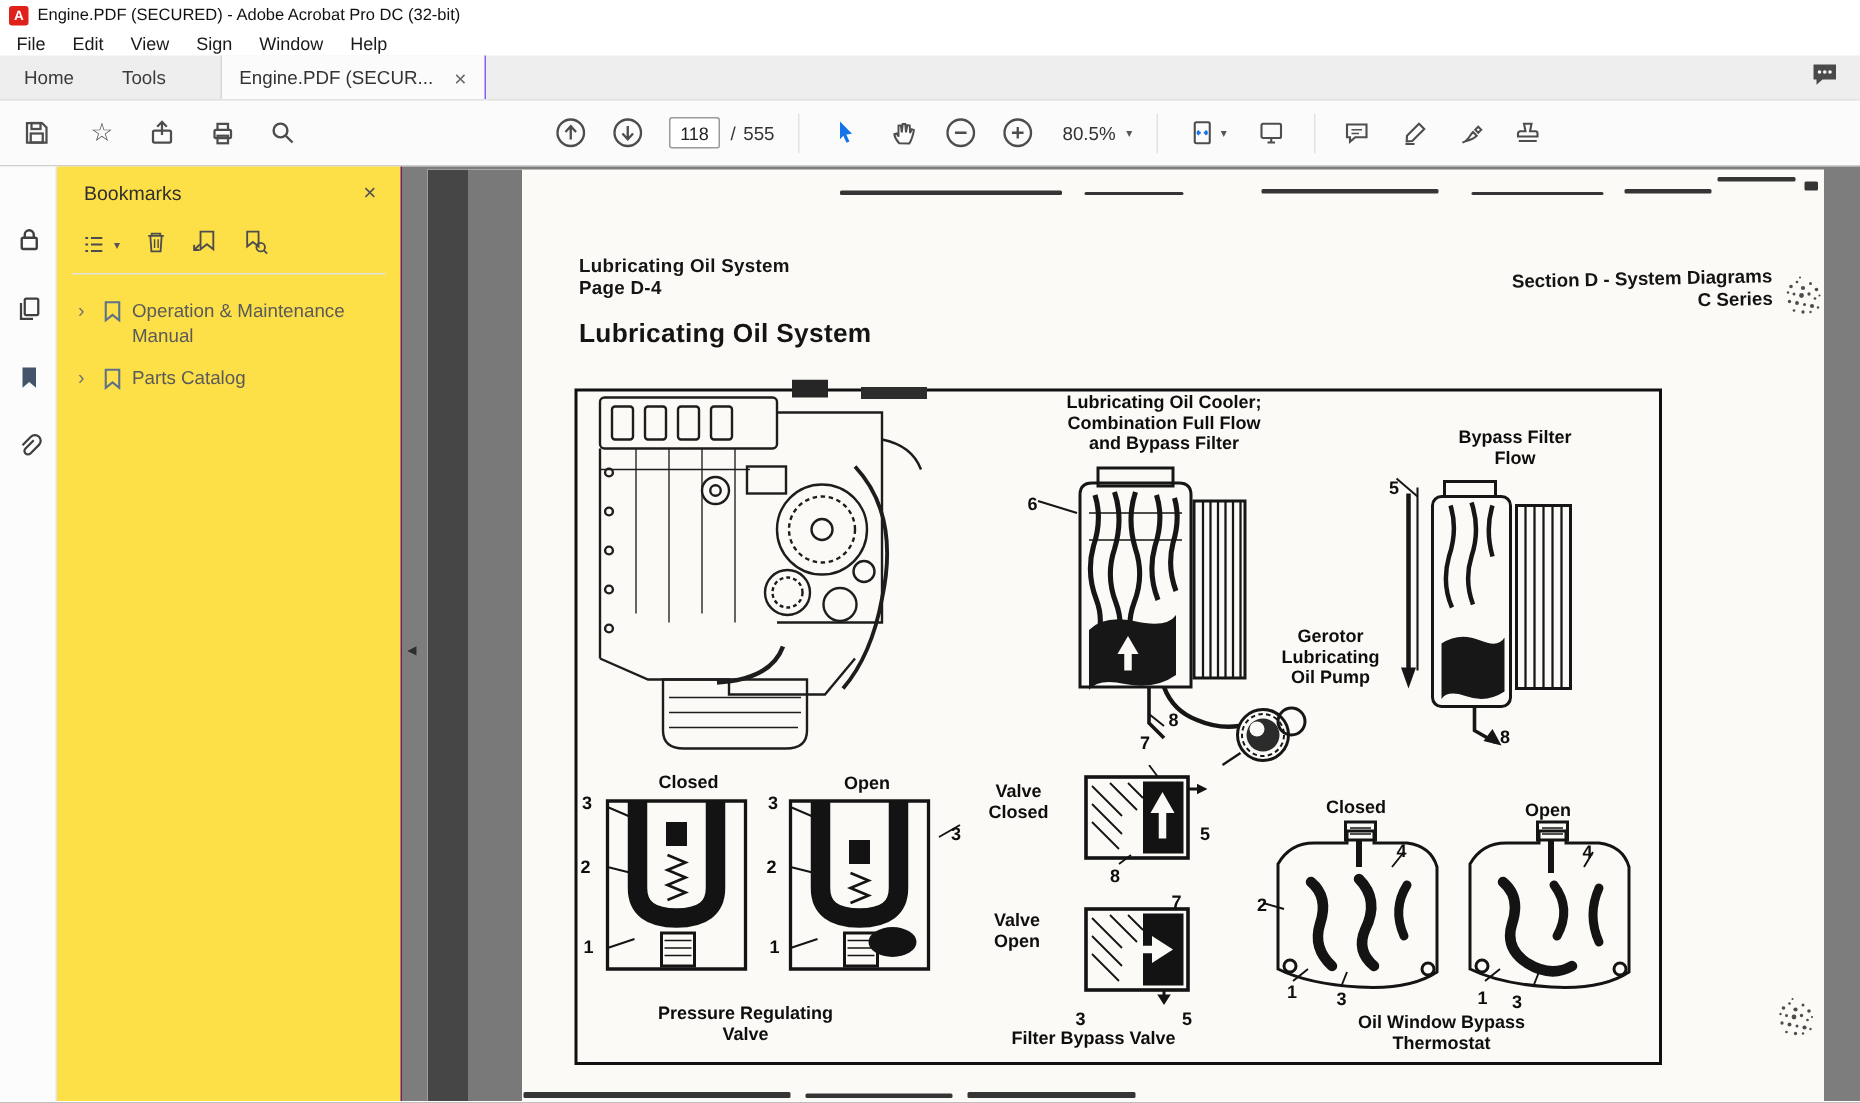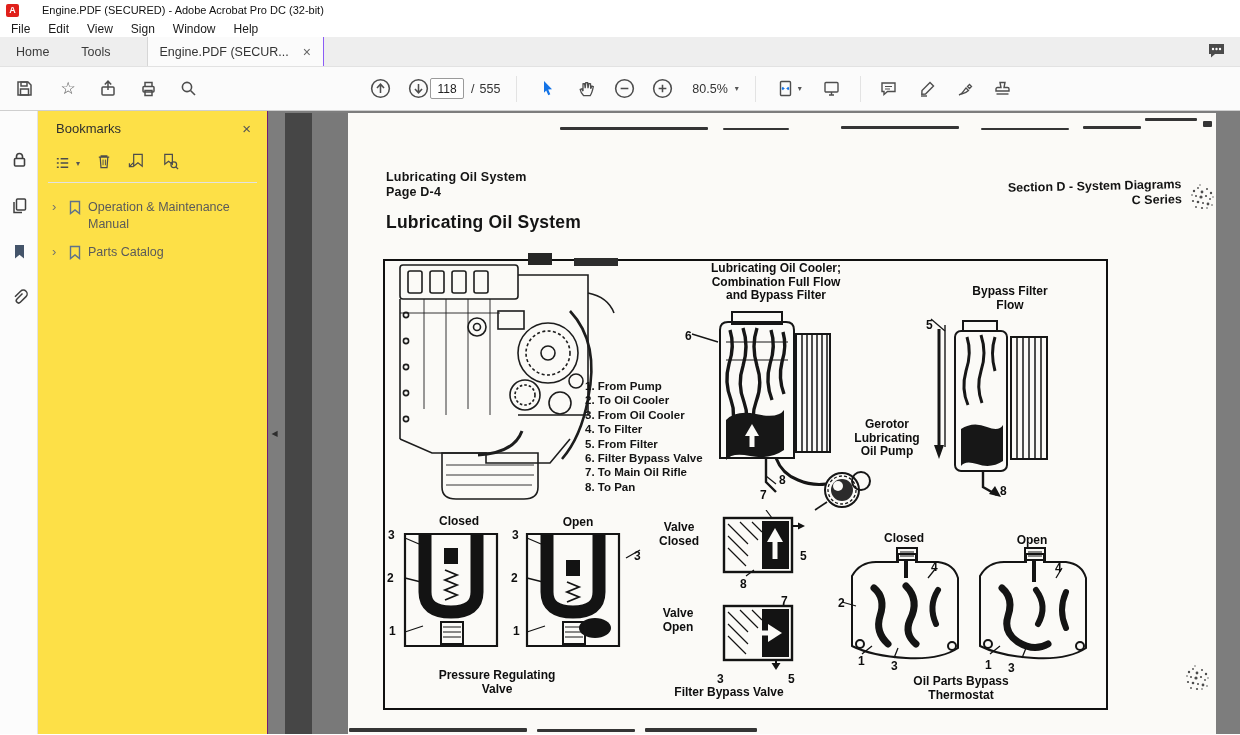--- a/index.html
+++ b/index.html
@@ -2,21 +2,21 @@
 <html><head>
 <meta charset="utf-8">
 <style>
   * { box-sizing: border-box; margin: 0; padding: 0; }
   body { margin:0; background:#555; font-family:"Liberation Sans","DejaVu Sans",sans-serif; }
   .app { position:relative; width:1240px; height:735px; background:#fff; overflow:hidden; }
 
   
   .titlebar { height:20px; background:#fff; display:flex; align-items:center; padding-left:6px; }
   .app-icon { width:13px; height:13px; background:#e0201b; border-radius:2px; color:#fff; font-size:9px; font-weight:bold; display:flex; align-items:center; justify-content:center; margin-right:6px; }
-  .title-text { font-size:11px; color:#111;margin-left:17px; }
+  .title-text { font-size:11px; color:#111; }
 
   
   .menubar { height:17px; background:#fff; display:flex; align-items:center; padding-left:2px; }
   .menu-item { font-size:12px; color:#1a1a1a; padding:0 9px; cursor:default; }
 
   
   .tabbar { height:30px; background:#eeeeee; display:flex; align-items:stretch; position:relative; border-bottom:1px solid #e2e2e2; }
   .tab { display:flex; align-items:center; padding:0 16px; font-size:12.5px; color:#3b3b3b; cursor:pointer; }
   .doc-tab { background:#fbfbfb; border-left:1px solid #d6d6d6; border-right:1px solid #8b5cf6; margin-left:20px; padding:0 12px; color:#333; }
   .tab-close { margin-left:14px; color:#666; font-size:14px; line-height:14px; }
@@ -151,21 +151,21 @@
           <circle cx="9.5" cy="9.5" r="8"></circle>
           <path d="M9.5,13.5 V6 M6.3,9 L9.5,5.6 l3.2,3.4"></path>
         </svg>
       </button>
     <button class="tbtn" style="margin-left:14px">
         <svg width="21" height="21" viewBox="0 0 19 19" fill="none" stroke="#4d4d4d" stroke-width="1.4">
           <circle cx="9.5" cy="9.5" r="8"></circle>
           <path d="M9.5,5.5 V13 M6.3,10 L9.5,13.4 l3.2,-3.4"></path>
         </svg>
       </button>
-    <input class="page-input" style="" value="118">
+    <input class="page-input" style="margin-left: 16px;" value="118">
     <span class="page-frac">
         <span>/</span>
         <span>555</span>
       </span>
     <div class="tsep"></div>
 
     <button class="tbtn" style="margin-left:18px">
         <svg width="19" height="19" viewBox="0 0 19 19">
           <path fill="#1473e6" d="M6,2 L14,10.2 L10.2,10.6 L12.3,15.3 L10.3,16.2 L8.2,11.5 L6,13.8 Z"></path>
         </svg>
@@ -489,49 +489,39 @@
             <path d="M222,22 l-6,10 M150,108 l10,-8 M182,112 l4,-10" stroke-width="1.3"></path>
           </g>
         </svg>
 
         <div class="dlabel pre" style="left:655px;top:172px;width:140px">Bypass Filter
 Flow</div>
         <div class="dlabel pre" style="left:398px;top:149px;width:186px">Lubricating Oil Cooler;
 Combination Full Flow
 and Bypass Filter</div>
 
-        <div class="legend">
-          <div>1. From Pump</div>
-          <div>2. To Oil Cooler</div>
-          <div>3. From Oil Cooler</div>
-          <div>4. To Filter</div>
-          <div>5. From Filter</div>
-          <div>6. Filter Bypass Valve</div>
-          <div>7. To Main Oil Rifle</div>
-          <div>8. To Pan</div>
-        </div>
 
         <div class="dlabel pre" style="left:544px;top:305px;width:116px">Gerotor
 Lubricating
 Oil Pump</div>
 
         <div class="dlabel" style="left:134px;top:402px;width:80px">Closed</div>
         <div class="dlabel" style="left:253px;top:403px;width:80px">Open</div>
         <div class="dlabel pre" style="left:122px;top:556px;width:180px">Pressure Regulating
 Valve</div>
 
         <div class="dlabel pre" style="left:354px;top:408px;width:80px">Valve
 Closed</div>
         <div class="dlabel pre" style="left:353px;top:494px;width:80px">Valve
 Open</div>
         <div class="dlabel" style="left:344px;top:573px;width:200px">Filter Bypass Valve</div>
 
         <div class="dlabel" style="left:579px;top:419px;width:80px">Closed</div>
         <div class="dlabel" style="left:707px;top:421px;width:80px">Open</div>
-        <div class="dlabel pre" style="left:576px;top:562px;width:200px">Oil Parts Bypass
+        <div class="dlabel pre" style="left:576px;top:562px;width:200px">Oil Window Bypass
 Thermostat</div>
 
         <span class="co" style="left:400px;top:216px">6</span>
         <span class="co" style="left:641px;top:205px">5</span>
         <span class="co" style="left:715px;top:371px">8</span>
         <span class="co" style="left:494px;top:360px">8</span>
         <span class="co" style="left:475px;top:375px">7</span>
         <span class="co" style="left:103px;top:415px">3</span>
         <span class="co" style="left:102px;top:458px">2</span>
         <span class="co" style="left:104px;top:511px">1</span>

